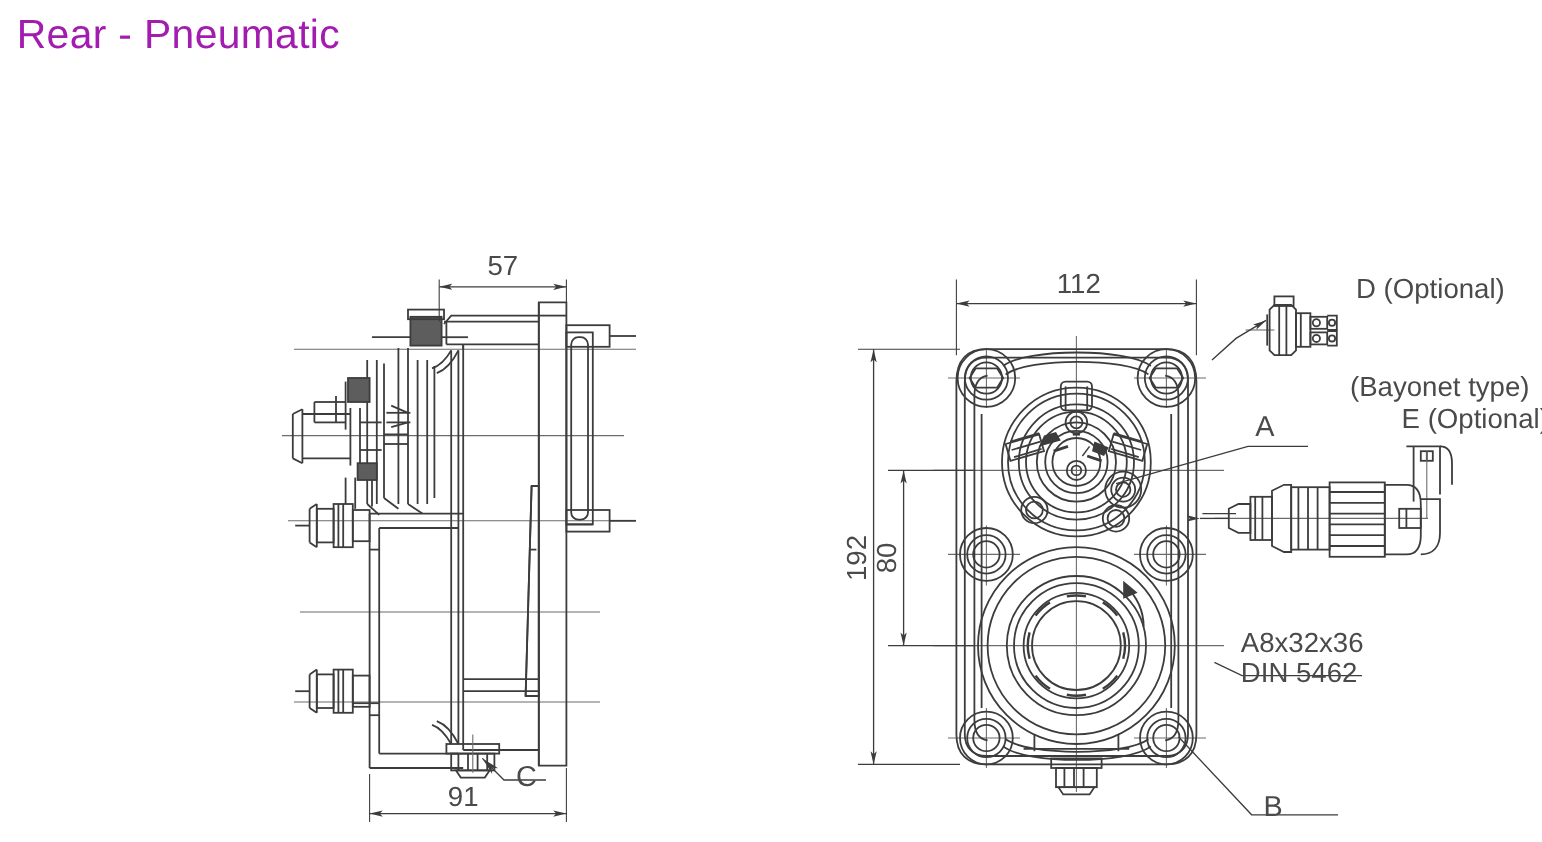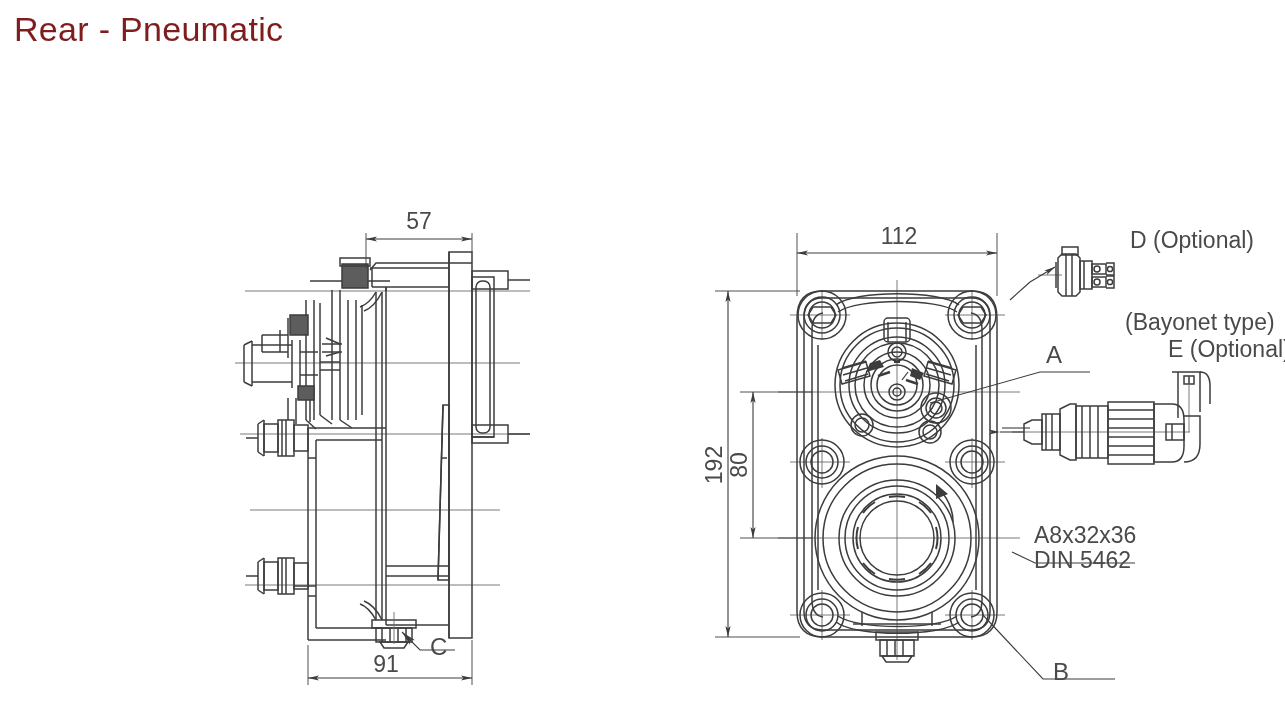--- a/index.html
+++ b/index.html
@@ -12,21 +12,21 @@
     height: 702px;
     position: relative;
     overflow: hidden;
     font-family: "Liberation Sans", sans-serif;
   }
   #page-title {
     position: absolute;
     left: 14px;
     top: 10px;
     font-size: 34px;
-    color: #7f1d1d;
+    color: #a21caf;
     font-weight: 400;
     letter-spacing: 0.3px;
     white-space: nowrap;
   }
   #drawing-canvas {
     position: absolute;
     left: 0;
     top: 0;
     width: 1285px;
     height: 702px;

